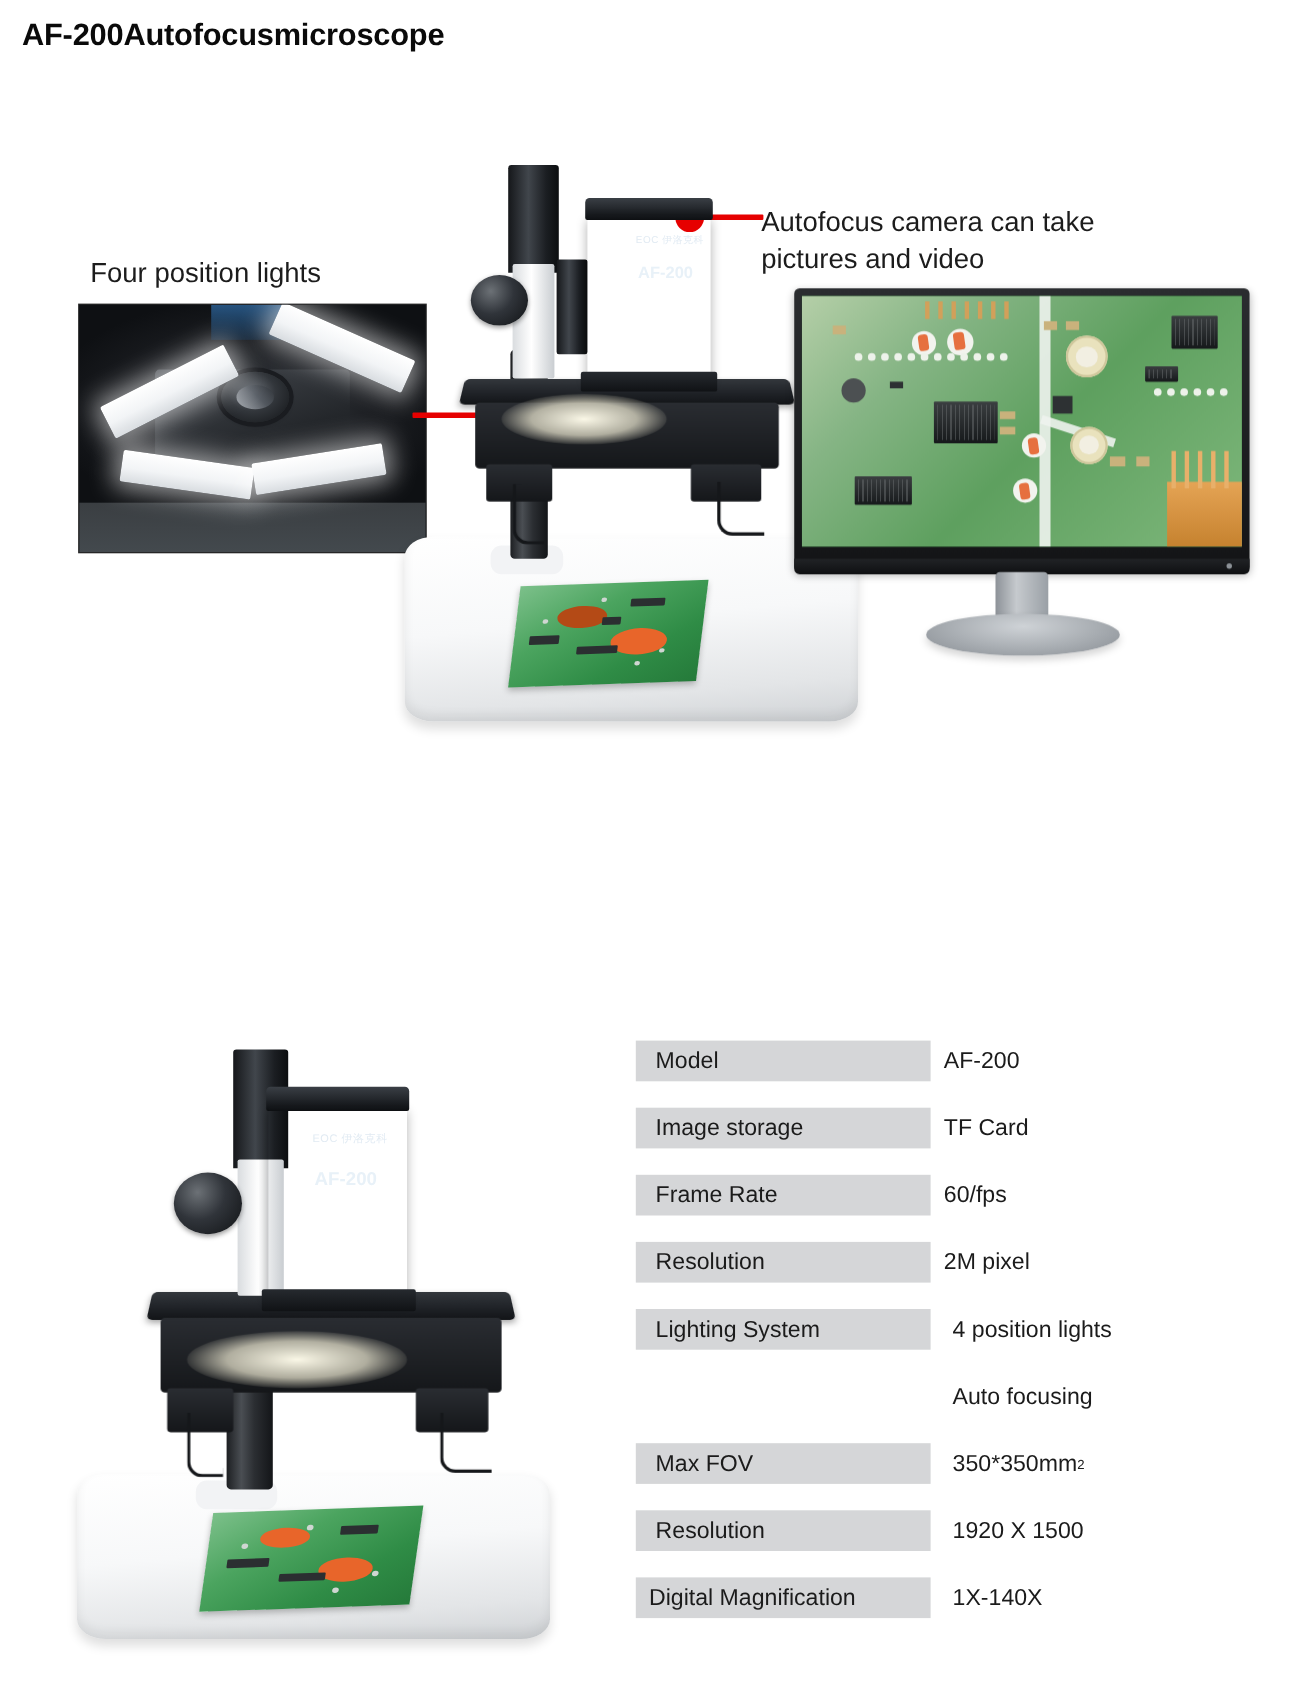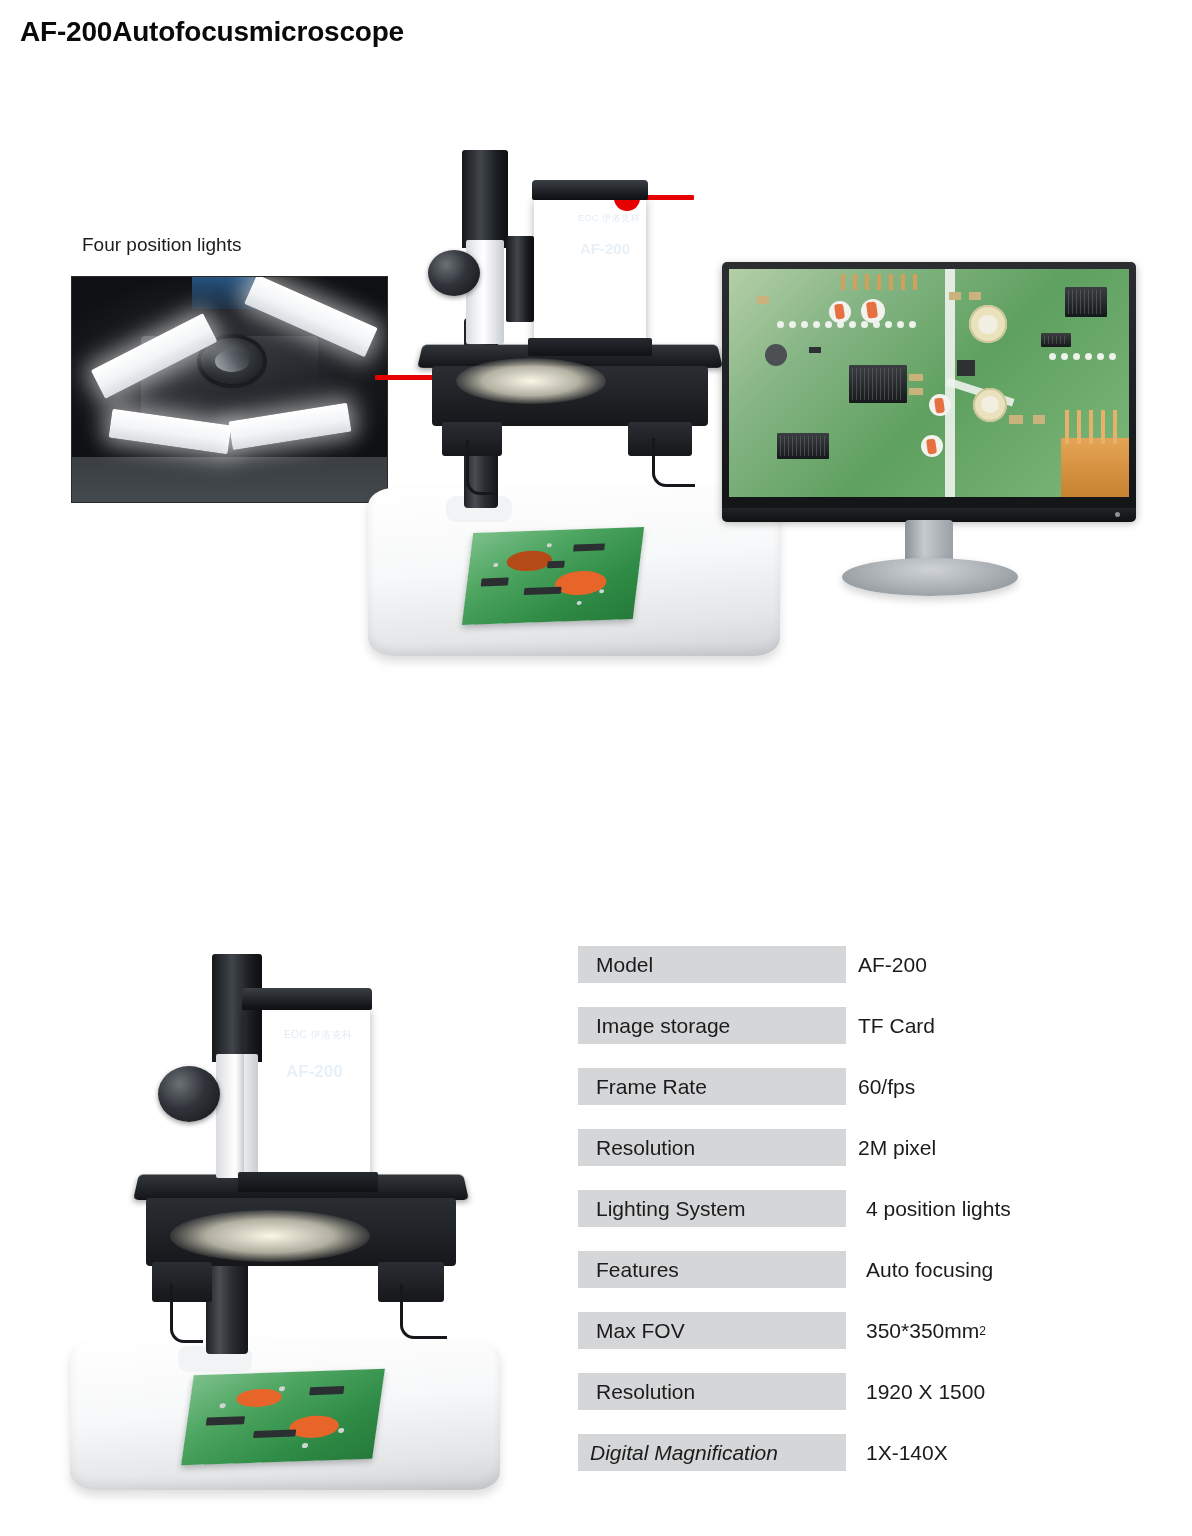--- a/index.html
+++ b/index.html
@@ -19,21 +19,21 @@
     font-size:28px;font-weight:bold;letter-spacing:-0.2px;
     color:#0a0a0a;white-space:nowrap;
   }
   #spec-title{
     position:absolute;left:40px;top:884px;
     font-size:34px;font-weight:normal;color:#1a1a1a;
     white-space:nowrap;
   }
   #lights-caption{
     position:absolute;left:82px;top:234px;
-    font-size:19px;color:#1c1c1c;white-space:nowrap;
+    font-size:25px;color:#1c1c1c;white-space:nowrap;
   }
   #camera-callout{
     position:absolute;left:692px;top:185px;
     font-size:25px;line-height:34px;color:#1c1c1c;
     width:390px;
   }
 
   
   .callout-line{position:absolute;background:#e60000;height:5px;border-radius:1px;}
   .callout-dot{position:absolute;background:#e60000;border-radius:50%;}
@@ -220,21 +220,21 @@
   
   #spec-table{position:absolute;left:578px;top:946px;width:560px;}
   .spec-row{position:relative;height:61px;}
   .spec-key{
     position:absolute;left:0;top:0;width:268px;height:37px;
     background:#d5d6d8;display:flex;align-items:center;
   }
   .spec-key span{
     padding-left:18px;font-size:21px;color:#1b1b1b;white-space:nowrap;
   }
-  .spec-row.tight .spec-key span{padding-left:12px;font-style:italic;}
+  .spec-row.tight .spec-key span{padding-left:12px;}
   .spec-val{
     position:absolute;left:280px;top:0;height:37px;
     display:flex;align-items:center;
     font-size:21px;color:#1b1b1b;white-space:nowrap;
   }
   .spec-val sup{font-size:12px;vertical-align:super;}
 </style>
 </head>
 <body>
 
@@ -254,20 +254,21 @@
     <div class="bar bl"></div>
     <div class="bar br"></div>
     <div class="glass"></div>
   </div>
 
   <div class="callout-line" style="left:375px;top:375px;width:116px;"></div>
   <div class="callout-dot" style="left:478px;top:365px;width:26px;height:26px;"></div>
 
   <div class="callout-line" style="left:638px;top:195px;width:56px;"></div>
   <div class="callout-dot" style="left:614px;top:185px;width:26px;height:26px;"></div>
+  <div id="camera-callout">Autofocus camera can take pictures and video</div>
 
   <div class="scope" id="scope-top" style="left:360px;top:140px;width:430px;height:530px;">
 
     <div class="base" style="left:8px;top:348px;width:412px;height:168px;"></div>
     <div class="base-notch" style="left:86px;top:356px;width:66px;height:26px;"></div>
 
     <div class="pcb" style="left:108px;top:390px;width:170px;height:92px;transform:skewX(-9deg) rotate(-2deg);">
       <div class="orange dark" style="left:22%;top:22%;width:26%;height:22%;"></div>
       <div class="orange" style="left:52%;top:46%;width:30%;height:26%;"></div>
       <div class="chip" style="left:8%;top:50%;width:16%;height:9%;"></div>
@@ -451,23 +452,20 @@
     </div>
     <div class="spec-row">
       <div class="spec-key">
           <span>Lighting System</span>
         </div>
       <div class="spec-val" style="left:288px;">
           <span>4 position lights</span>
         </div>
     </div>
     <div class="spec-row">
-      <div class="spec-key">
-          <span>Features</span>
-        </div>
       <div class="spec-val" style="left:288px;">
           <span>Auto focusing</span>
         </div>
     </div>
     <div class="spec-row">
       <div class="spec-key">
           <span>Max FOV</span>
         </div>
       <div class="spec-val" style="left:288px;">
           <span>350*350mm</span>

